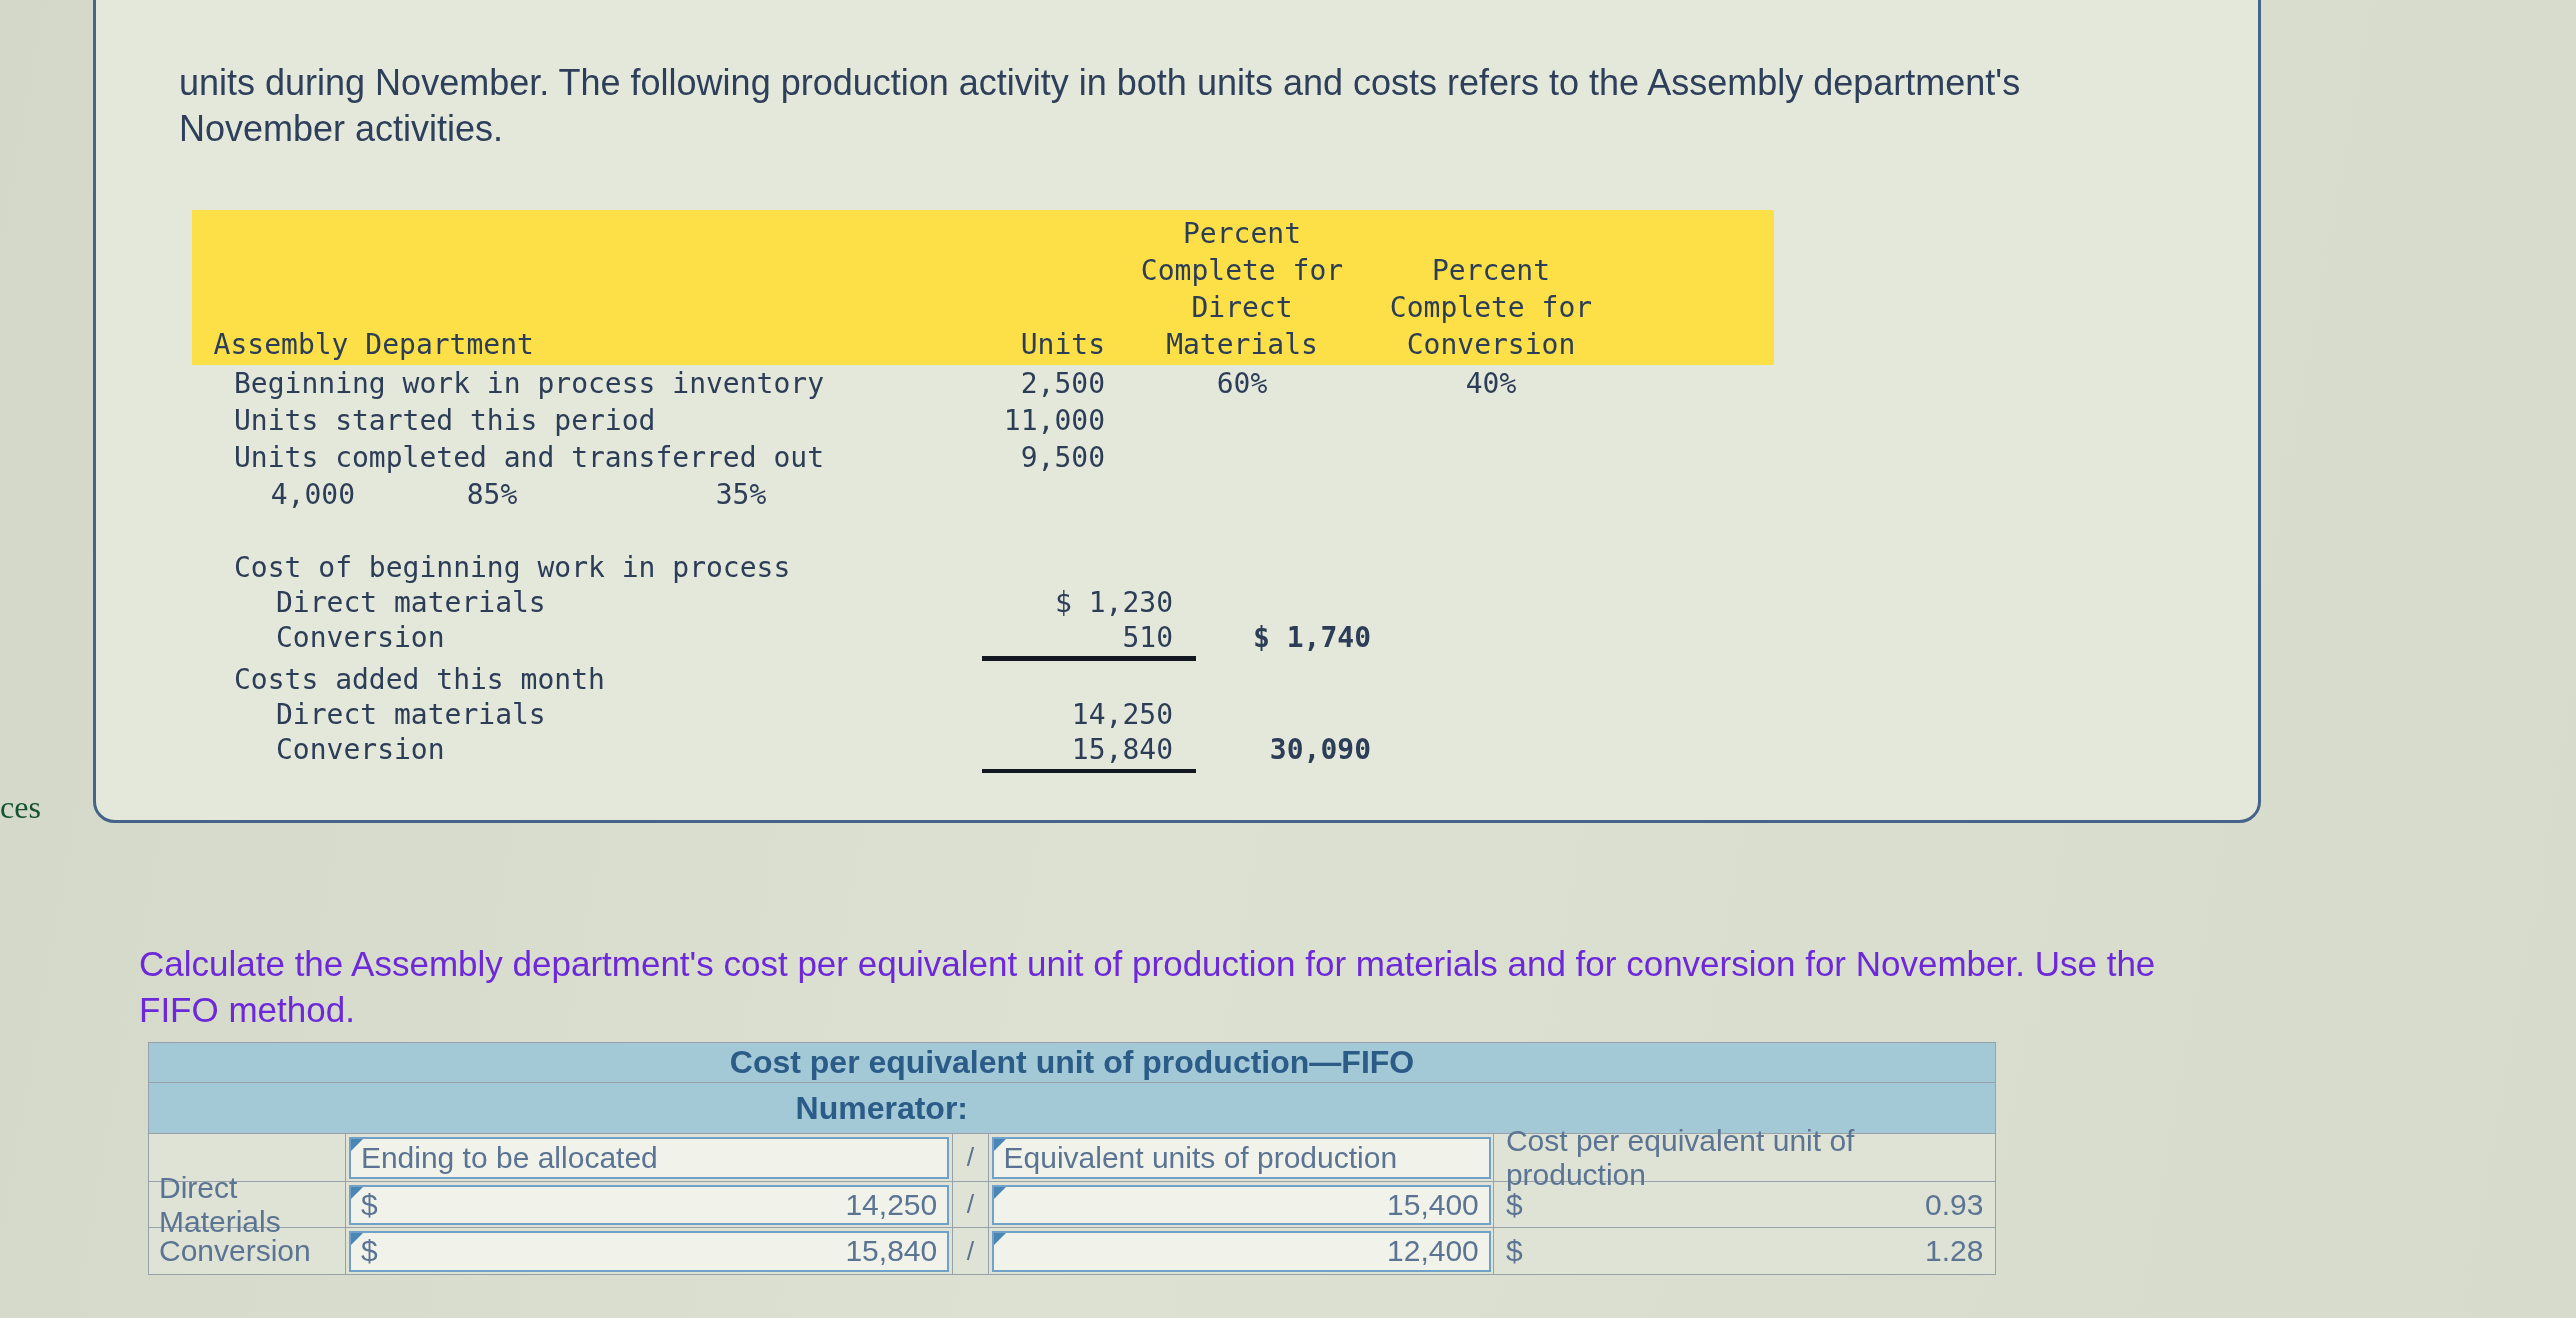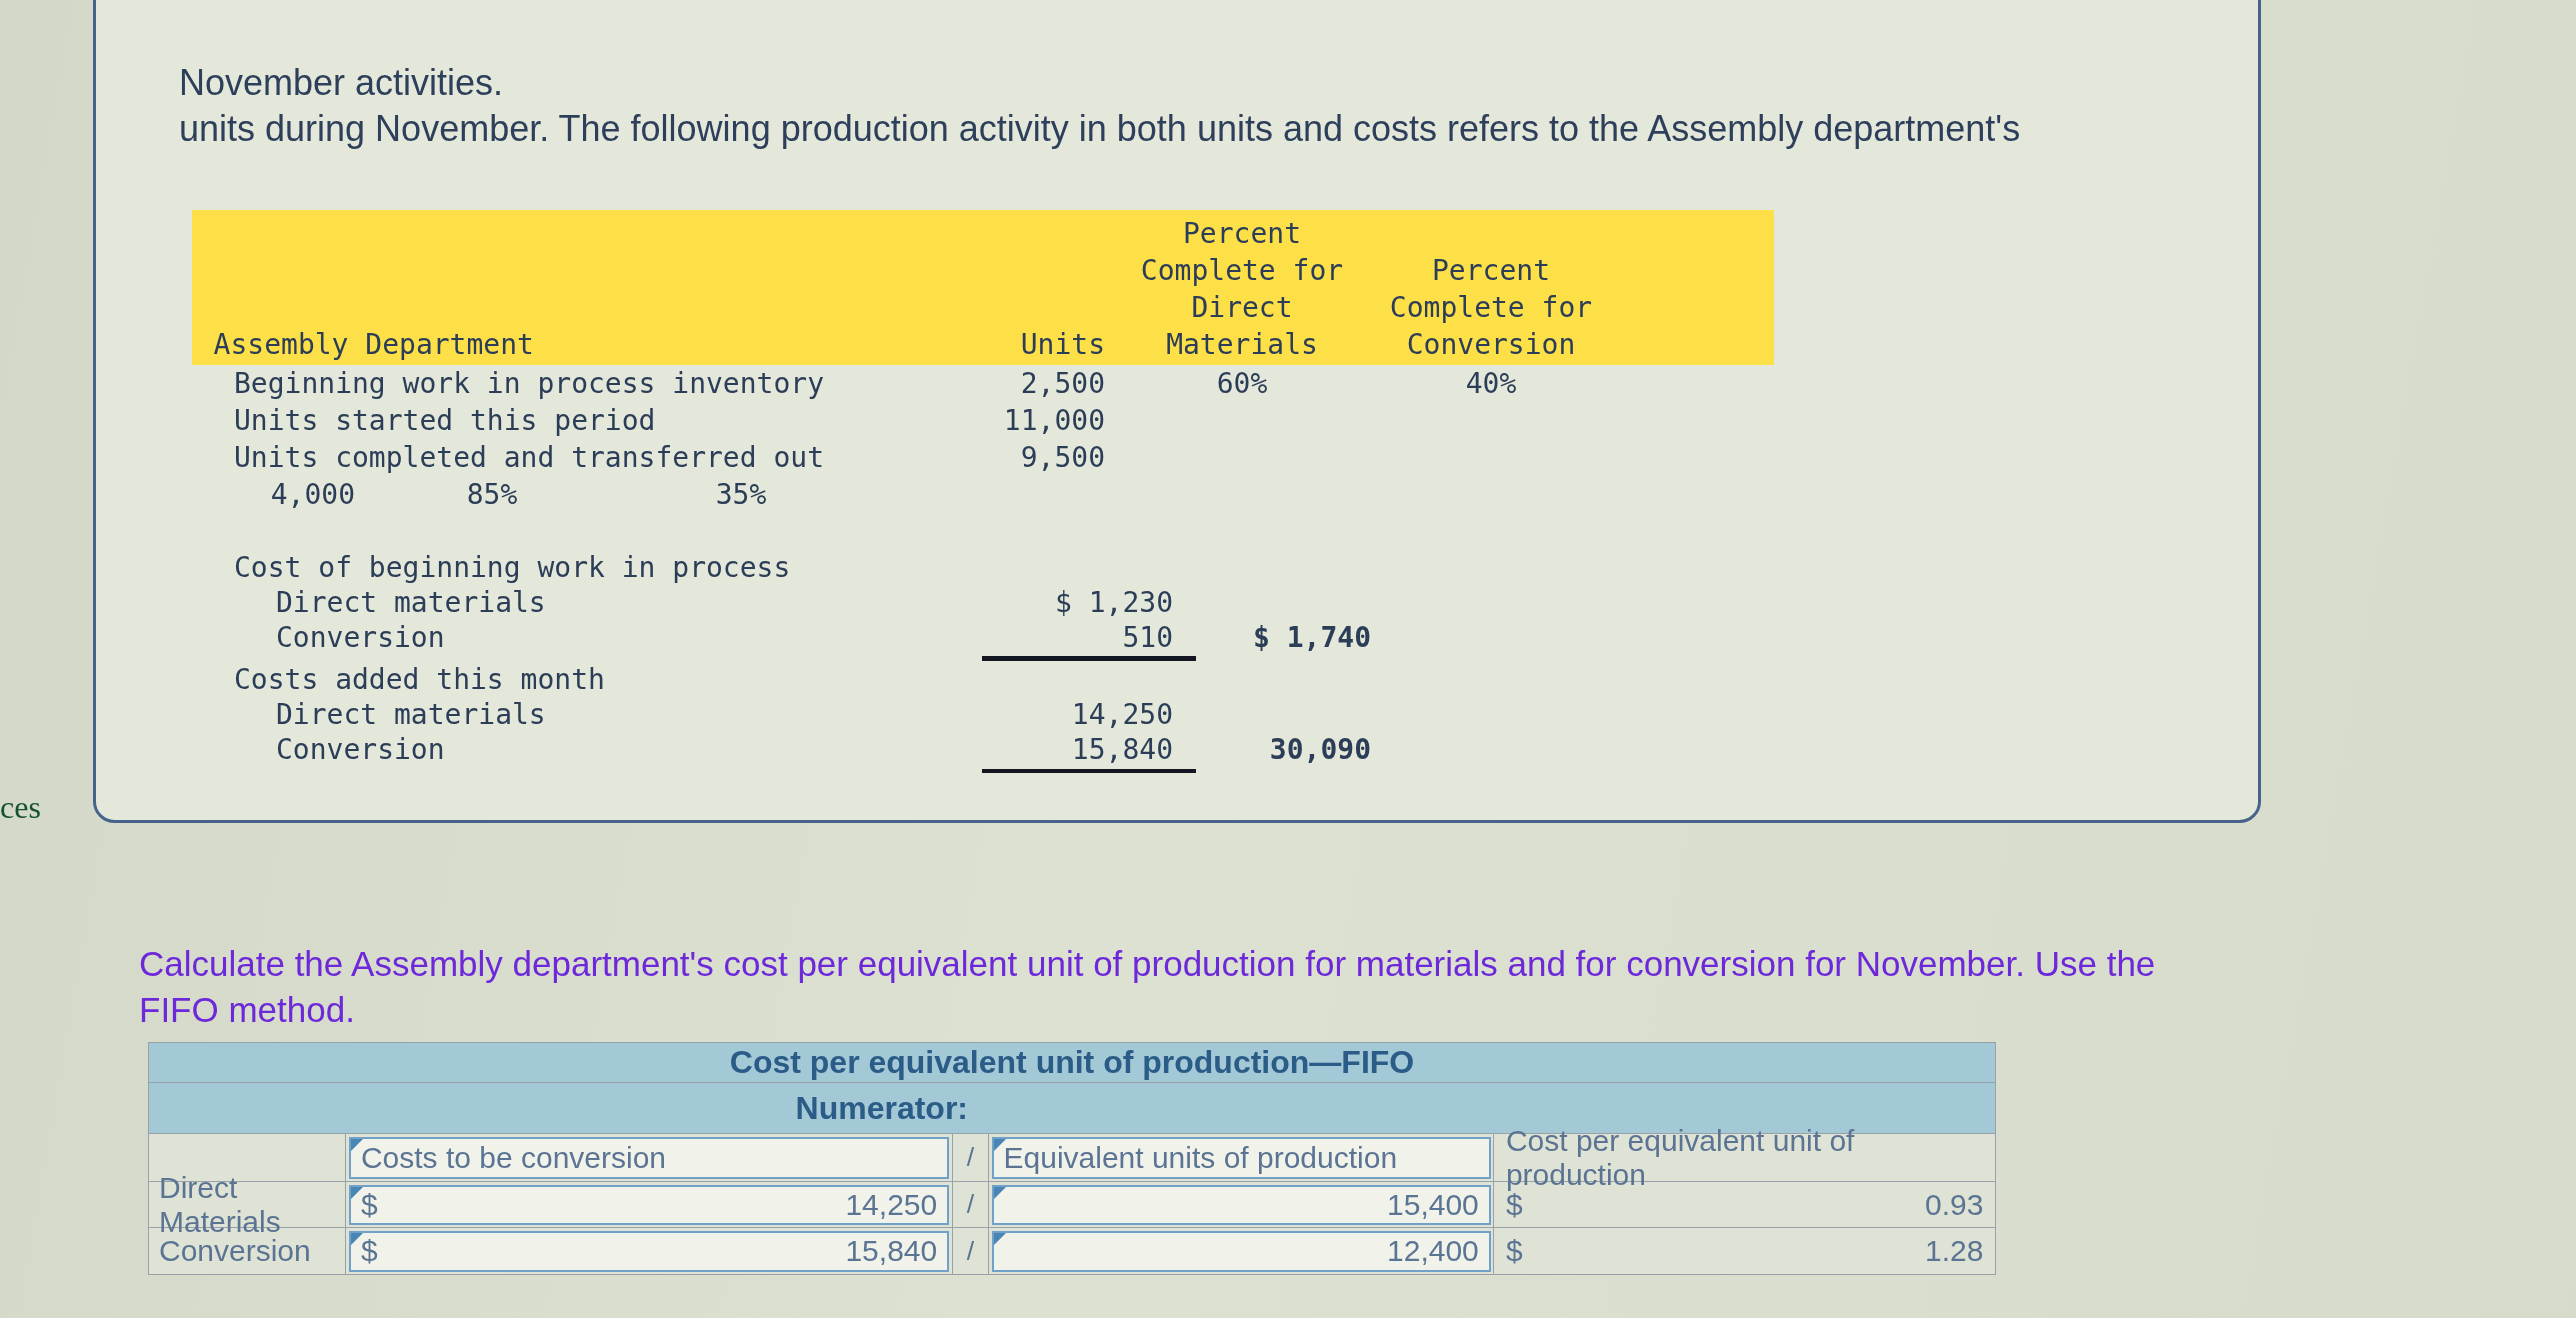--- a/index.html
+++ b/index.html
@@ -89,22 +89,22 @@
   .val { text-align:right; }
 </style>
 </head>
 <body>
 
 <div class="panel"></div>
 
 <div class="side-frag">ces</div>
 
 <div class="intro">
+  <div>units during November. The following production activity in both units and costs refers to the Assembly department's</div>
   <div>November activities.</div>
-  <div>units during November. The following production activity in both units and costs refers to the Assembly department's</div>
 </div>
 
 <div class="ptable">
   <div class="pt-header">
     <div class="prow">
       <div class="c-label"></div>
       <div class="c-units"></div>
       <div class="c-dm">Percent</div>
       <div class="c-conv"></div>
     </div>
@@ -197,21 +197,21 @@
   <div class="f-title">Cost per equivalent unit of production—FIFO</div>
 
   <div class="f-numden">
     <div class="nd-num">Numerator:</div>
   </div>
 
   <div class="f-row">
     <div class="fc fc-label"></div>
     <div class="fc fc-num">
       <div class="input-box left">
-        <span>Costs to be conversion</span>
+        <span>Ending to be allocated</span>
       </div>
     </div>
     <div class="fc fc-slash">/</div>
     <div class="fc fc-den">
       <div class="input-box left">
         <span>Equivalent units of production</span>
       </div>
     </div>
     <div class="fc fc-result">
       <span>Cost per equivalent unit of production</span>

